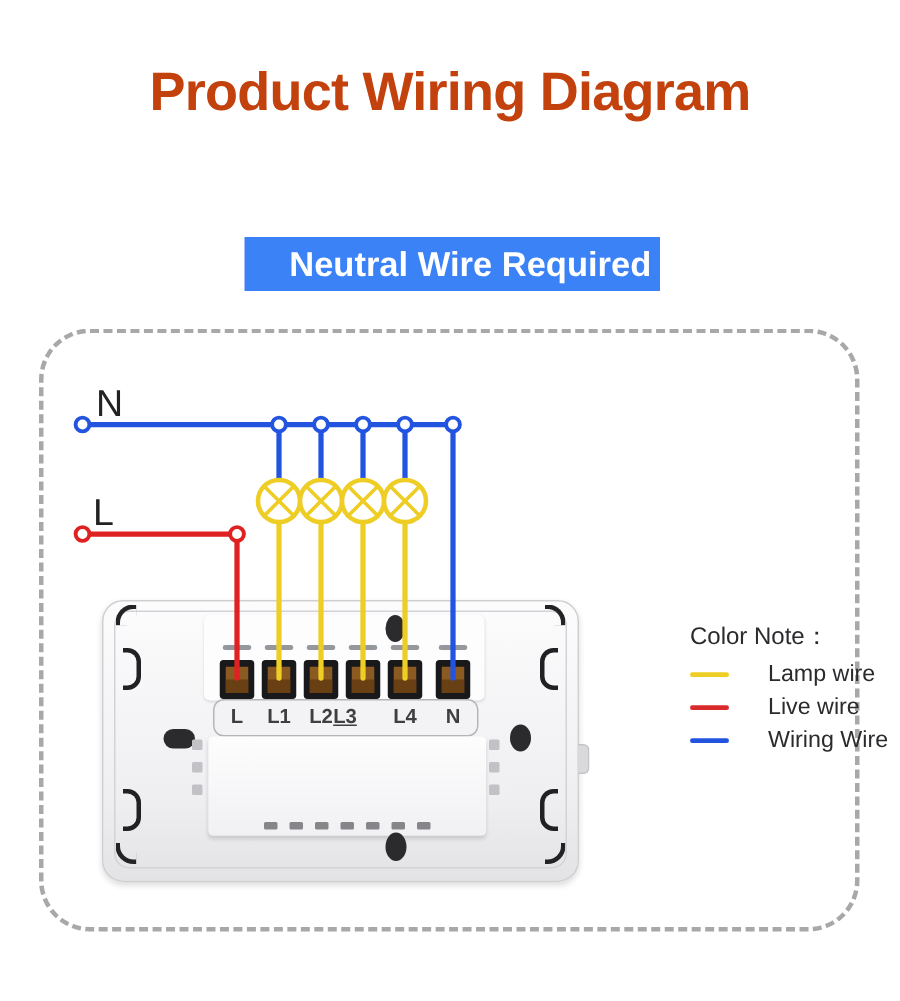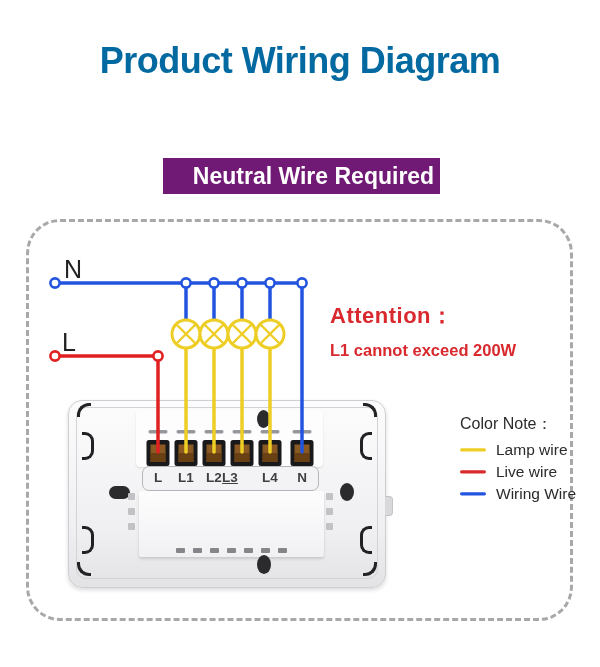--- a/index.html
+++ b/index.html
@@ -1,39 +1,39 @@
 <!DOCTYPE html>
 <html><head>
 <meta charset="utf-8">
 <style>
   * { margin:0; padding:0; box-sizing:border-box; }
   body { background:#fff; font-family:"Liberation Sans", sans-serif; }
   .stage { position:relative; width:600px; height:667px; background:#fff; overflow:hidden; }
 
   .title { position:absolute; top:40px; left:0; width:600px; text-align:center;
-           font-size:36px; font-weight:800; letter-spacing:-0.5px; color:#0369a1; }
+           font-size:36px; font-weight:800; letter-spacing:-0.5px; color:#c2410c; }
   .subtitle { position:absolute; top:85px; left:0; width:600px; text-align:center;
               font-size:20px; color:#2a2a2d; }
   .banner { position:absolute; left:163px; top:158px; width:277px; height:36px;
-            background:#701a75; color:#fff; font-size:23px; font-weight:600;
+            background:#3b82f6; color:#fff; font-size:23px; font-weight:600;
             text-align:center; line-height:36px;padding-left:24px; }
 
   .dashed-box { position:absolute; left:26px; top:219px; width:547px; height:402px;
                 border:3px dashed #a8a8a8; border-radius:34px; }
 
   .nlabel { position:absolute; left:64px; top:255px; font-size:25px; font-weight:500; color:#222; }
   .llabel { position:absolute; left:62px; top:328px; font-size:25px; font-weight:500; color:#222; }
 
   .attention { position:absolute; left:330px; top:301px; }
   .attention .a-title { font-size:22px; font-weight:600; letter-spacing:0.5px; color:#d9282e; }
   .attention .a-text  { margin-top:10px; font-size:16.5px; font-weight:700; color:#d9282e; }
 
   .legend { position:absolute; left:440px; top:414px; width:135px;margin-left:20px; }
   .legend .lg-title { font-size:16px; color:#2b2b2e; margin-bottom:6px; }
-  .legend .lg-row { display:flex; align-items:center; gap:10px; margin-top:5px; height:17px;text-align:center; }
+  .legend .lg-row { display:flex; align-items:center; gap:26px; margin-top:5px; height:17px;text-align:center; }
   .legend .lg-label { font-size:15.5px; color:#2b2b2e; white-space:nowrap; }
 
   
   .plate { position:absolute; left:68px; top:400px; width:318px; height:188px;
            background:linear-gradient(180deg,#fcfcfd 0%,#efeff1 70%,#e3e3e6 100%);
            border:1px solid #cfcfd3; border-radius:14px;
            box-shadow:0 2px 4px rgba(0,0,0,0.15); }
   .plate-inner { position:absolute; left:76px; top:407px; width:302px; height:172px;
                  border:1px solid #d3d3d7; border-radius:10px; }
   .corner { position:absolute; width:14px; height:14px; border:3px solid #232326; }
@@ -209,24 +209,20 @@
   <div class="nlabel">N</div>
   <div class="llabel">L</div>
 
   <span class="tlabel" style="left:143px;">L</span>
   <span class="tlabel" style="left:171px;">L1</span>
   <span class="tlabel" style="left:199px;">L2</span>
   <span class="tlabel" style="left:215px;text-decoration:underline;">L3</span>
   <span class="tlabel" style="left:255px;">L4</span>
   <span class="tlabel" style="left:287px;">N</span>
 
-  <div class="attention">
-    <div class="a-title">Attention：</div>
-    <div class="a-text">L1 cannot exceed 200W</div>
-  </div>
 
   <div class="legend">
     <div class="lg-title">Color Note：</div>
     <div class="lg-row">
       <svg width="26" height="8">
         <rect x="0" y="2.2" width="26" height="3.2" rx="1.6" fill="#eecd24"></rect>
       </svg>
       <span class="lg-label">Lamp wire</span>
     </div>
     <div class="lg-row">

